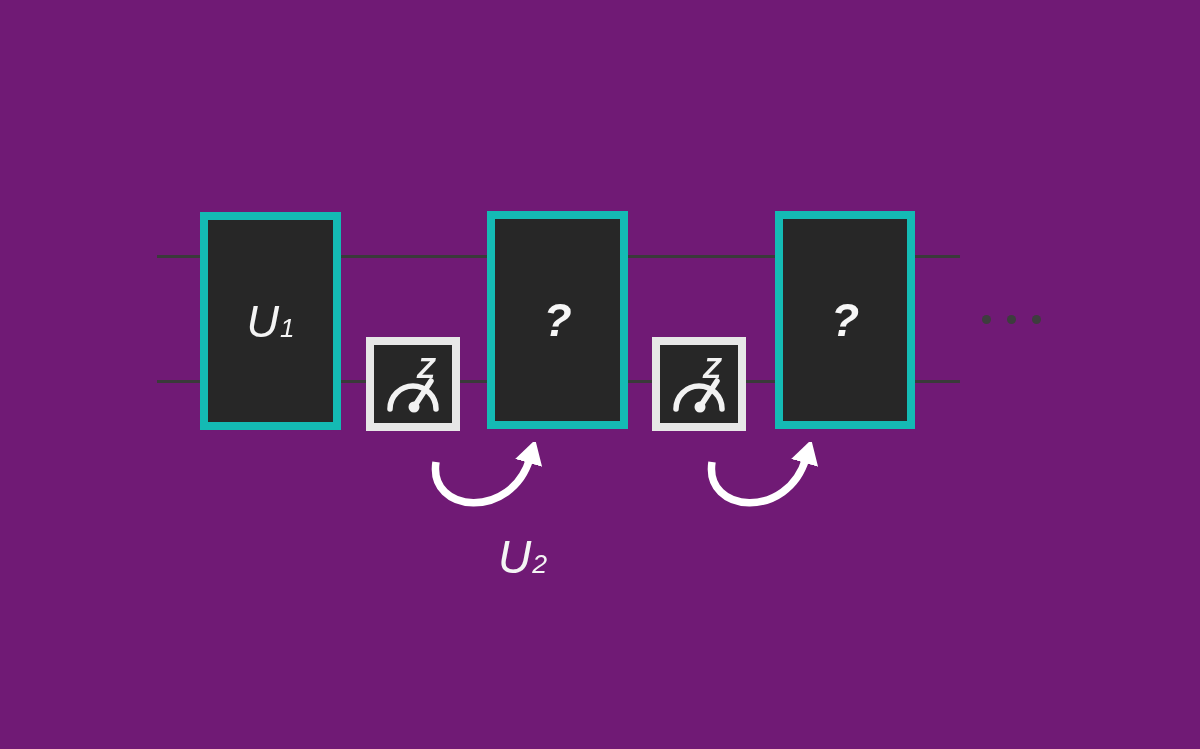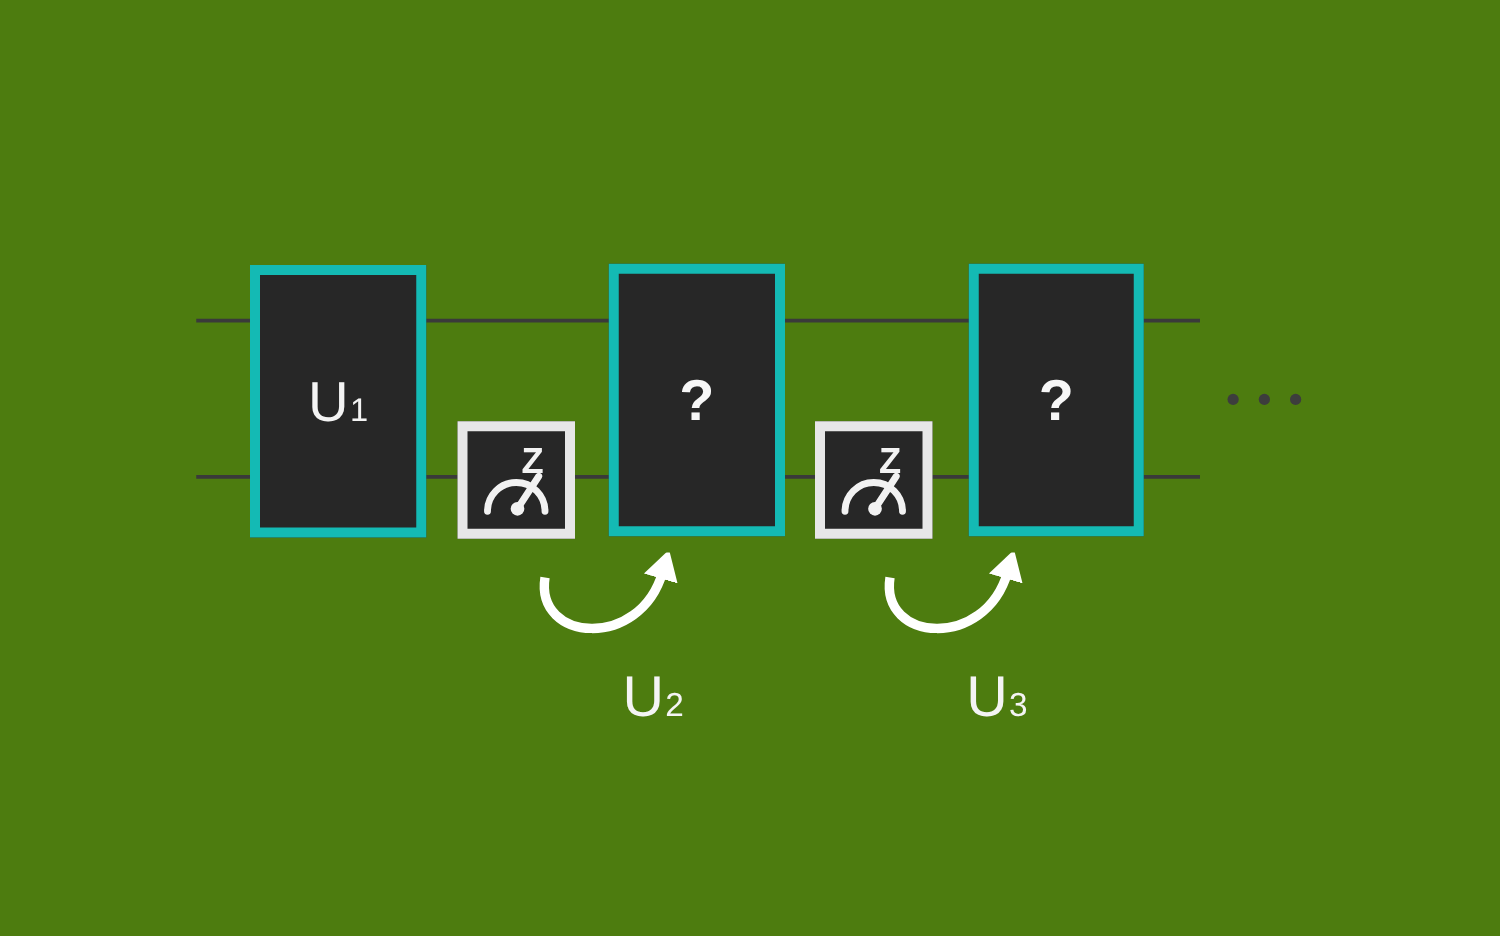--- a/index.html
+++ b/index.html
@@ -4,23 +4,24 @@
 <style>
   html, body {
     margin: 0;
     padding: 0;
     background: #000;
   }
   .canvas {
     position: relative;
     width: 1200px;
     height: 749px;
-    background: #4d7c0f;
+    background: #701a75;
     overflow: hidden;
     font-family: "Liberation Sans", sans-serif;
+    font-style: italic;
   }
 
   
   .wire {
     position: absolute;
     left: 157px;
     width: 803px;
     height: 3px;
     background: #3a3a3a;
   }
@@ -170,21 +171,20 @@
   <svg class="arrow arrow-2" viewBox="0 0 130 80">
     <defs>
       <marker id="ah2" markerUnits="userSpaceOnUse" markerWidth="34" markerHeight="34" refX="5" refY="15" orient="auto">
         <path d="M 0 1 L 24 15 L 0 29 Z" fill="#ffffff"></path>
       </marker>
     </defs>
     <path d="M 12 20 C 4 72, 88 78, 106 16" fill="none" stroke="#ffffff" stroke-width="7.5" marker-end="url(#ah2)"></path>
   </svg>
 
   <div class="fflabel fflabel-u2"><span>U</span><span class="sub">2</span></div>
-  <div class="fflabel fflabel-u3"><span>U</span><span class="sub">3</span></div>
 
   <div class="ellipsis">
     <span class="dot"></span>
     <span class="dot"></span>
     <span class="dot"></span>
   </div>
 
 </div>
 
 </body></html>

